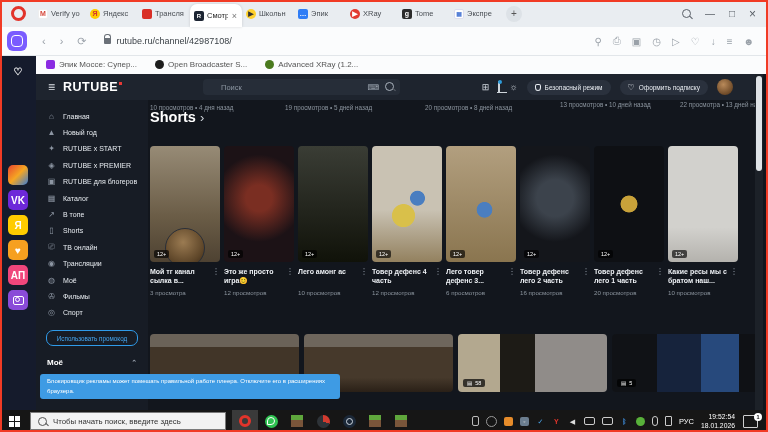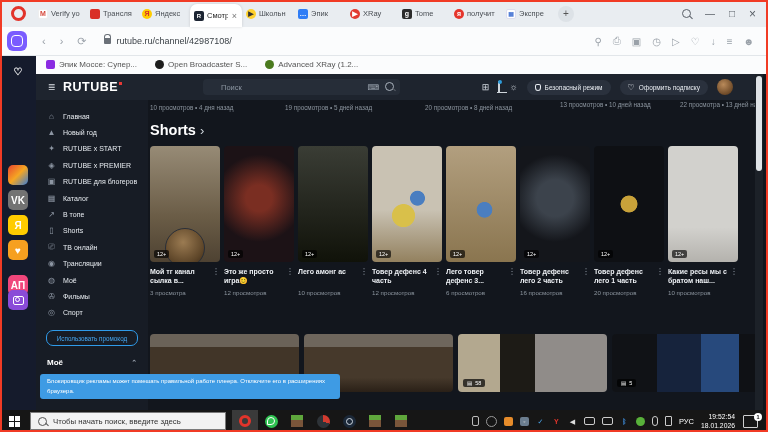--- a/index.html
+++ b/index.html
@@ -48,21 +48,21 @@
          padding-left:10px;z-index:18;font-size:8px;color:#555;}
   .bm{display:flex;align-items:center;gap:4px;}
   .bmfav{width:9px;height:9px;border-radius:2px;}
 
   
   .osb{position:absolute;left:0;top:55px;width:36px;height:355px;background:#151b2c;z-index:18;}
   .osb .ic{position:absolute;left:8px;width:20px;height:20px;border-radius:5px;display:flex;align-items:center;justify-content:center;
            font-size:10px;color:#fff;font-weight:bold;}
   .heart-o{color:#cfd5de;font-size:13px;background:none;}
   .ws1{background:linear-gradient(135deg,#e8452f,#f5a623,#3a7bd5);}
-  .ws2{background:#737373;font-size:7px;}
+  .ws2{background:#6d28d9;font-size:7px;}
   .ws3{background:#ffcc00;color:#d5332b;}
   .ws4{background:#f6a020;}
   .ws5{background:#f0467c;font-size:6px;}
   .ws6{background:#8a4bd8;}
   .cam{width:9px;height:7px;border:1.4px solid #fff;border-radius:2px;position:relative;}
   .cam::after{content:"";position:absolute;width:3px;height:3px;border:1px solid #fff;border-radius:50%;left:1.5px;top:0.5px;}
 
   
   .page{position:absolute;left:36px;top:74px;width:719px;height:336px;background:#12161d;overflow:hidden;z-index:10;}
   .rt-header{position:absolute;top:0;left:0;right:0;height:26px;background:#1e242e;display:flex;align-items:center;}
@@ -162,26 +162,26 @@
 </head>
 <body>
 
 <div class="tabbar">
   <div class="opera-logo"></div>
   <div class="tab">
       <span class="fav fv-gmail">M</span>
       <span class="lbl">Verify yo</span>
     </div>
   <div class="tab">
+      <span class="fav fv-yandex">Я</span>
+      <span class="lbl">Яндекс</span>
+    </div>
+  <div class="tab">
       <span class="fav fv-redtv"></span>
       <span class="lbl">Трансля</span>
-    </div>
-  <div class="tab">
-      <span class="fav fv-yandex">Я</span>
-      <span class="lbl">Яндекс</span>
     </div>
   <div class="tab active">
       <span class="fav fv-rutube">R</span>
       <span class="lbl">Смотреть</span>
       <span class="tab-close">×</span>
     </div>
   <div class="tab">
       <span class="fav fv-yplay">▶</span>
       <span class="lbl">Школьн</span>
     </div>
@@ -189,24 +189,20 @@
       <span class="fav fv-chat">…</span>
       <span class="lbl">Эпик</span>
     </div>
   <div class="tab">
       <span class="fav fv-rplay">▶</span>
       <span class="lbl">XRay</span>
     </div>
   <div class="tab">
       <span class="fav fv-tome">g</span>
       <span class="lbl">Tome</span>
-    </div>
-  <div class="tab">
-      <span class="fav fv-rya">я</span>
-      <span class="lbl">получит</span>
     </div>
   <div class="tab">
       <span class="fav fv-grid">▦</span>
       <span class="lbl">Экспре</span>
     </div>
   <div class="newtab">+</div>
   <div class="winctl">
     <span class="mag"></span>
     <span>—</span>
     <span>□</span>
@@ -250,21 +246,21 @@
       <span>Advanced XRay (1.2...</span>
     </div>
 </div>
 
 <div class="osb">
   <div class="ic heart-o" style="top:6px;">♡</div>
   <div class="ic ws1" style="top:110px;"></div>
   <div class="ic ws2" style="top:135px;">VK</div>
   <div class="ic ws3" style="top:160px;">Я</div>
   <div class="ic ws4" style="top:185px;">♥</div>
-  <div class="ic ws5" style="top:220px;">АП</div>
+  <div class="ic ws5" style="top:210px;">АП</div>
   <div class="ic ws6" style="top:235px;">
       <span class="cam"></span>
     </div>
 </div>
 
 <div class="page">
 
   <div class="rt-header">
     <span class="burger">≡</span>
     <span class="rt-logo">RUTUBE</span>
@@ -355,21 +351,21 @@
         <span>Подписки</span>
       </div>
   </div>
 
   <div class="meta" style="left:114px;">10 просмотров • 4 дня назад</div>
   <div class="meta" style="left:249px;">19 просмотров • 5 дней назад</div>
   <div class="meta" style="left:389px;">20 просмотров • 8 дней назад</div>
   <div class="meta" style="left:524px;top:27px;">13 просмотров • 10 дней назад</div>
   <div class="meta" style="left:644px;top:27px;">22 просмотра • 13 дней назад</div>
 
-  <div class="sec-title" style="top:48px;"><span>Shorts</span><span class="chv">›</span></div>
+  <div class="sec-title" style="top:35px;"><span>Shorts</span><span class="chv">›</span></div>
 
   <div class="shorts-row">
     <div class="scard">
       <div class="sthumb t1">
           <div class="cat-ava"></div>
           <span class="age">12+</span>
         </div>
       <div class="srow">
           <div class="stitle">Мой тг канал сылка в...</div>
           <div class="kebab">⋮</div>

